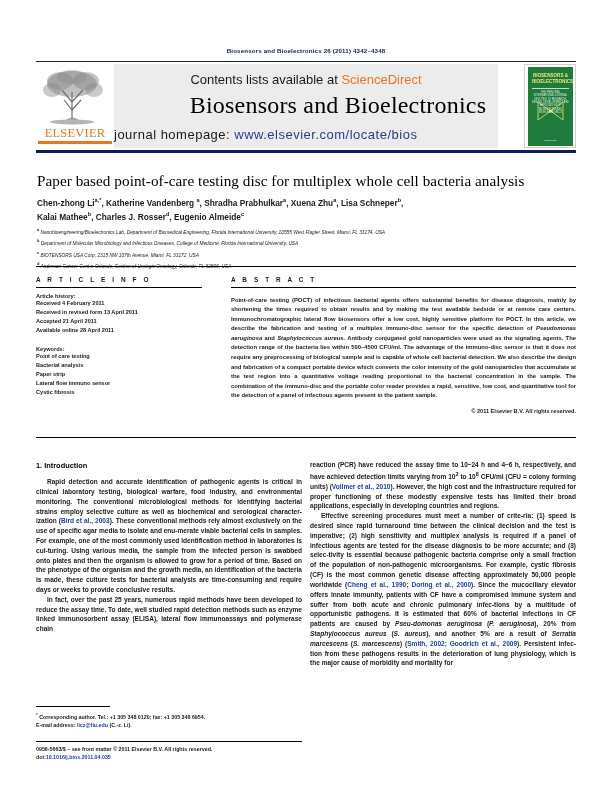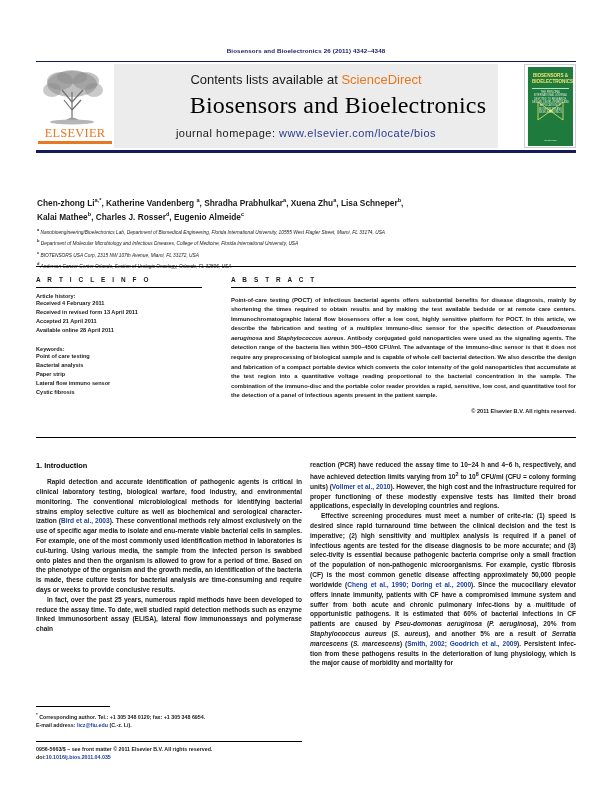--- a/index.html
+++ b/index.html
@@ -100,23 +100,22 @@
     text-align: center;
     font-family: "Liberation Serif", serif;
     font-size: 24px;
     color: #000000;
     letter-spacing: 0.2px;
     margin-left: 32px;
   }
   .mh-homepage {
     position: absolute;
     top: 63px; left: 0; width: 100%;
-    text-align: center;
-    font-family: "Liberation Sans", sans-serif;
-    font-size: 11px;
+    font-family: "Liberation Sans", sans-serif;
+    font-size: 13px;
     letter-spacing: 0.5px;
     color: #1a1a1a;
   }
   .mh-homepage .url {
     color: #2a3b8f;
   }
   .mh-cover {
     position: absolute;
     right: 0; top: 0;
     width: 52px; height: 84px;
@@ -393,20 +392,21 @@
             <path d="M26 1 L13.5 10 L26 19 Z" fill="none" stroke="#f2e46a" stroke-width="0.8"></path>
             <circle cx="13.5" cy="10" r="1.6" fill="#f2e46a"></circle>
           </svg>
         </div>
         <div class="cover-foot">ELSEVIER</div>
       </div>
     </div>
   </div>
   <div class="rule-mast"></div>
 
+  <div class="article-title">Paper based point-of-care testing disc for multiplex whole cell bacteria analysis</div>
   <div class="authors">
     <div>Chen-zhong Li<sup>a,</sup><sup>*</sup>, Katherine Vandenberg <sup>a</sup>, Shradha Prabhulkar<sup>a</sup>, Xuena Zhu<sup>a</sup>, Lisa Schneper<sup>b</sup>,</div>
     <div>Kalai Mathee<sup>b</sup>, Charles J. Rosser<sup>d</sup>, Eugenio Almeide<sup>c</sup></div>
   </div>
   <div class="affils">
     <div><sup>a</sup> Nanobioengineering/Bioelectronics Lab, Department of Biomedical Engineering, Florida International University, 10555 West Flagler Street, Miami, FL 33174, USA</div>
     <div><sup>b</sup> Department of Molecular Microbiology and Infectious Diseases, College of Medicine, Florida International University, USA</div>
     <div><sup>c</sup> BIOTENSORS USA Corp, 2315 NW 107th Avenue, Miami, FL 33172, USA</div>
     <div><sup>d</sup> Anderson Cancer Center Orlando, Section of Urologic Oncology, Orlando, FL 32806, USA</div>
   </div>

